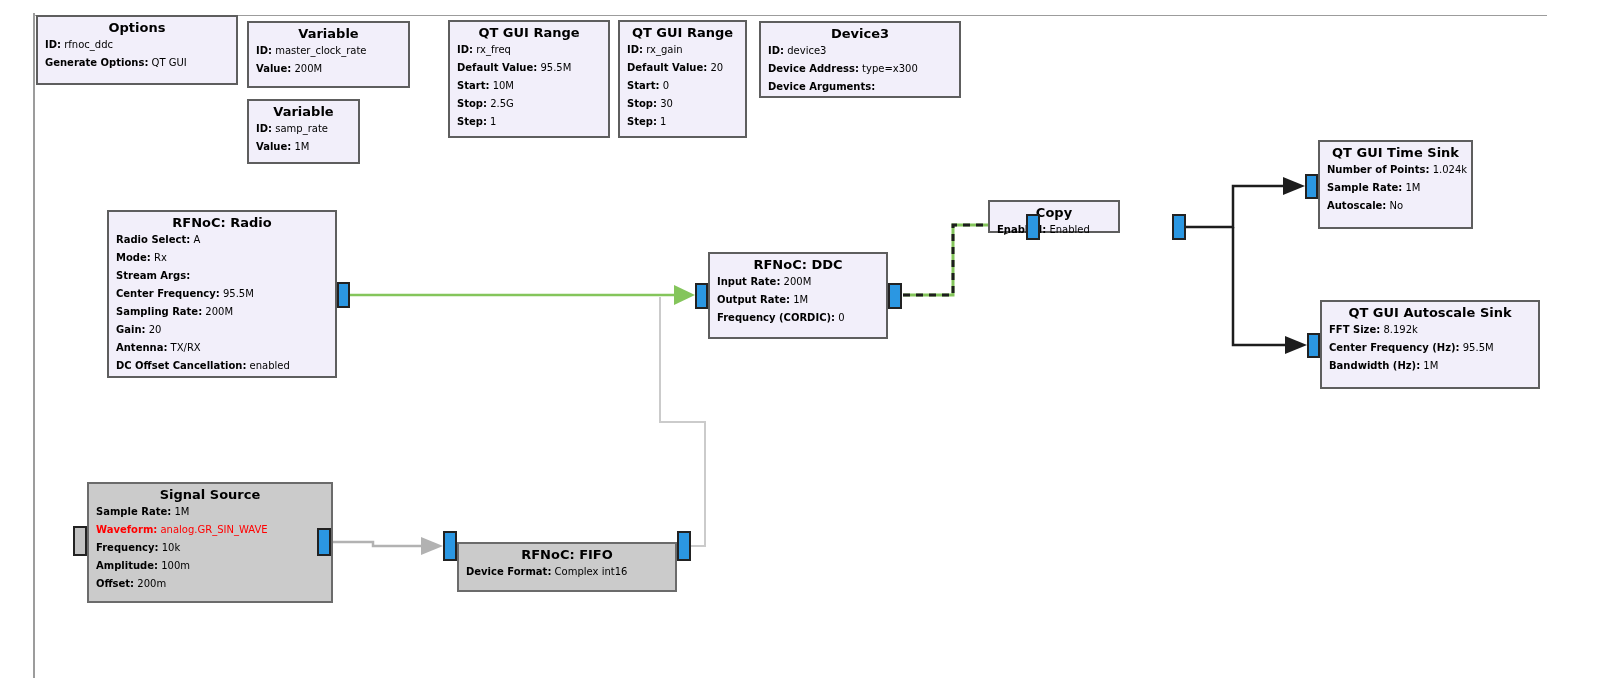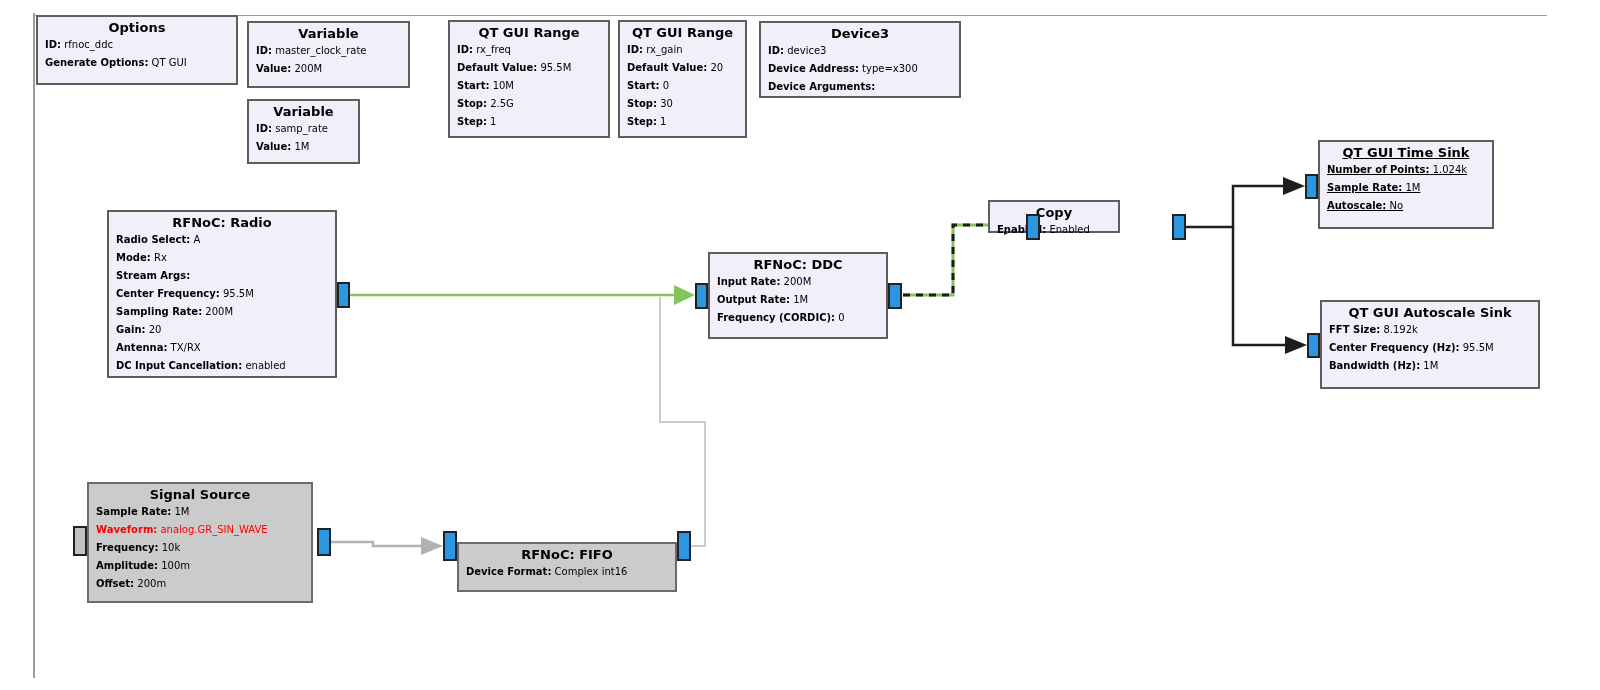--- a/index.html
+++ b/index.html
@@ -94,50 +94,50 @@
 
   <div class="block" style="left:107px;top:210px;width:230px;height:168px;">
     <div class="title">RFNoC: Radio</div>
   <div class="param"><b>Radio Select:</b> A</div>
       <div class="param"><b>Mode:</b> Rx</div>
       <div class="param"><b>Stream Args:</b> </div>
       <div class="param"><b>Center Frequency:</b> 95.5M</div>
       <div class="param"><b>Sampling Rate:</b> 200M</div>
       <div class="param"><b>Gain:</b> 20</div>
       <div class="param"><b>Antenna:</b> TX/RX</div>
-      <div class="param"><b>DC Input Cancellation:</b> enabled</div>
+      <div class="param"><b>DC Offset Cancellation:</b> enabled</div>
     </div>
 
   <div class="block" style="left:708px;top:252px;width:180px;height:87px;">
     <div class="title">RFNoC: DDC</div>
   <div class="param"><b>Input Rate:</b> 200M</div>
       <div class="param"><b>Output Rate:</b> 1M</div>
       <div class="param"><b>Frequency (CORDIC):</b> 0</div>
     </div>
 
   <div class="block" style="left:988px;top:200px;width:132px;height:33px;">
     <div class="title">Copy</div>
   <div class="param"><b>Enabled:</b> Enabled</div>
     </div>
 
-  <div class="block" style="left:1318px;top:140px;width:176px;height:89px;text-decoration:underline;">
+  <div class="block" style="left:1318px;top:140px;width:155px;height:89px;">
     <div class="title">QT GUI Time Sink</div>
   <div class="param"><b>Number of Points:</b> 1.024k</div>
       <div class="param"><b>Sample Rate:</b> 1M</div>
       <div class="param"><b>Autoscale:</b> No</div>
     </div>
 
   <div class="block" style="left:1320px;top:300px;width:220px;height:89px;">
     <div class="title">QT GUI Autoscale Sink</div>
   <div class="param"><b>FFT Size:</b> 8.192k</div>
       <div class="param"><b>Center Frequency (Hz):</b> 95.5M</div>
       <div class="param"><b>Bandwidth (Hz):</b> 1M</div>
     </div>
 
-  <div class="block disabled" style="left:87px;top:482px;width:226px;height:121px;">
+  <div class="block disabled" style="left:87px;top:482px;width:246px;height:121px;">
     <div class="title">Signal Source</div>
   <div class="param"><b>Sample Rate:</b> 1M</div>
       <div class="param error"><b>Waveform:</b> analog.GR_SIN_WAVE</div>
       <div class="param"><b>Frequency:</b> 10k</div>
       <div class="param"><b>Amplitude:</b> 100m</div>
       <div class="param"><b>Offset:</b> 200m</div>
     </div>
 
   <div class="block disabled" style="left:457px;top:522px;width:220px;height:50px;margin-top:20px;">
     <div class="title">RFNoC: FIFO</div>

